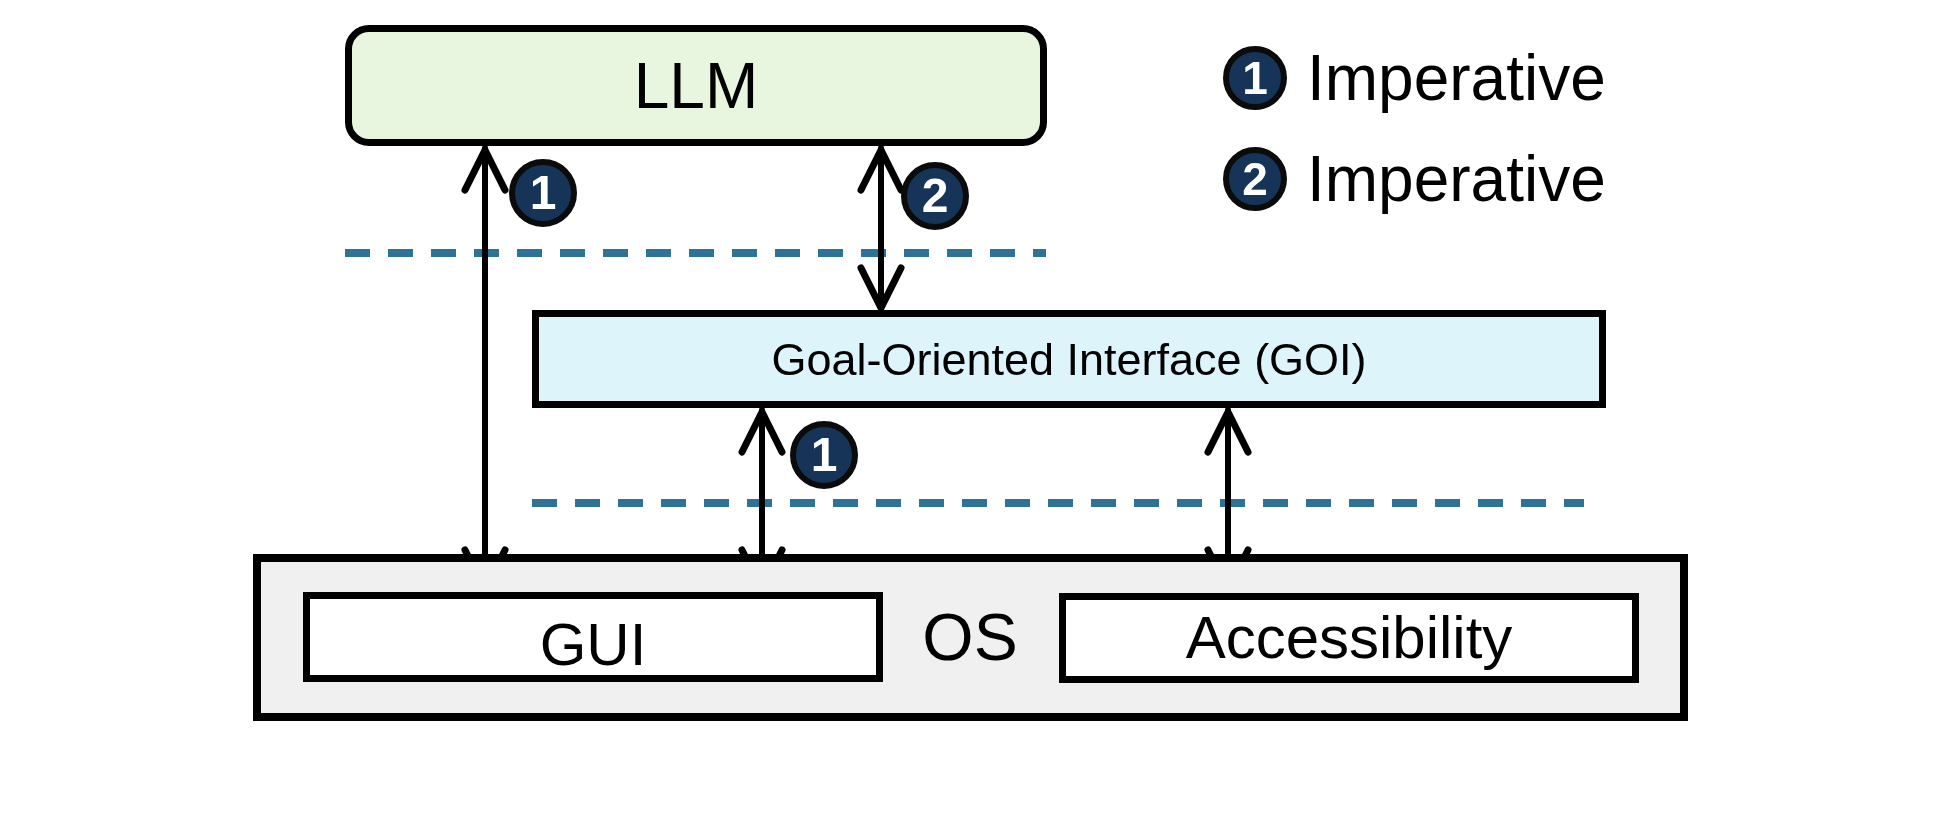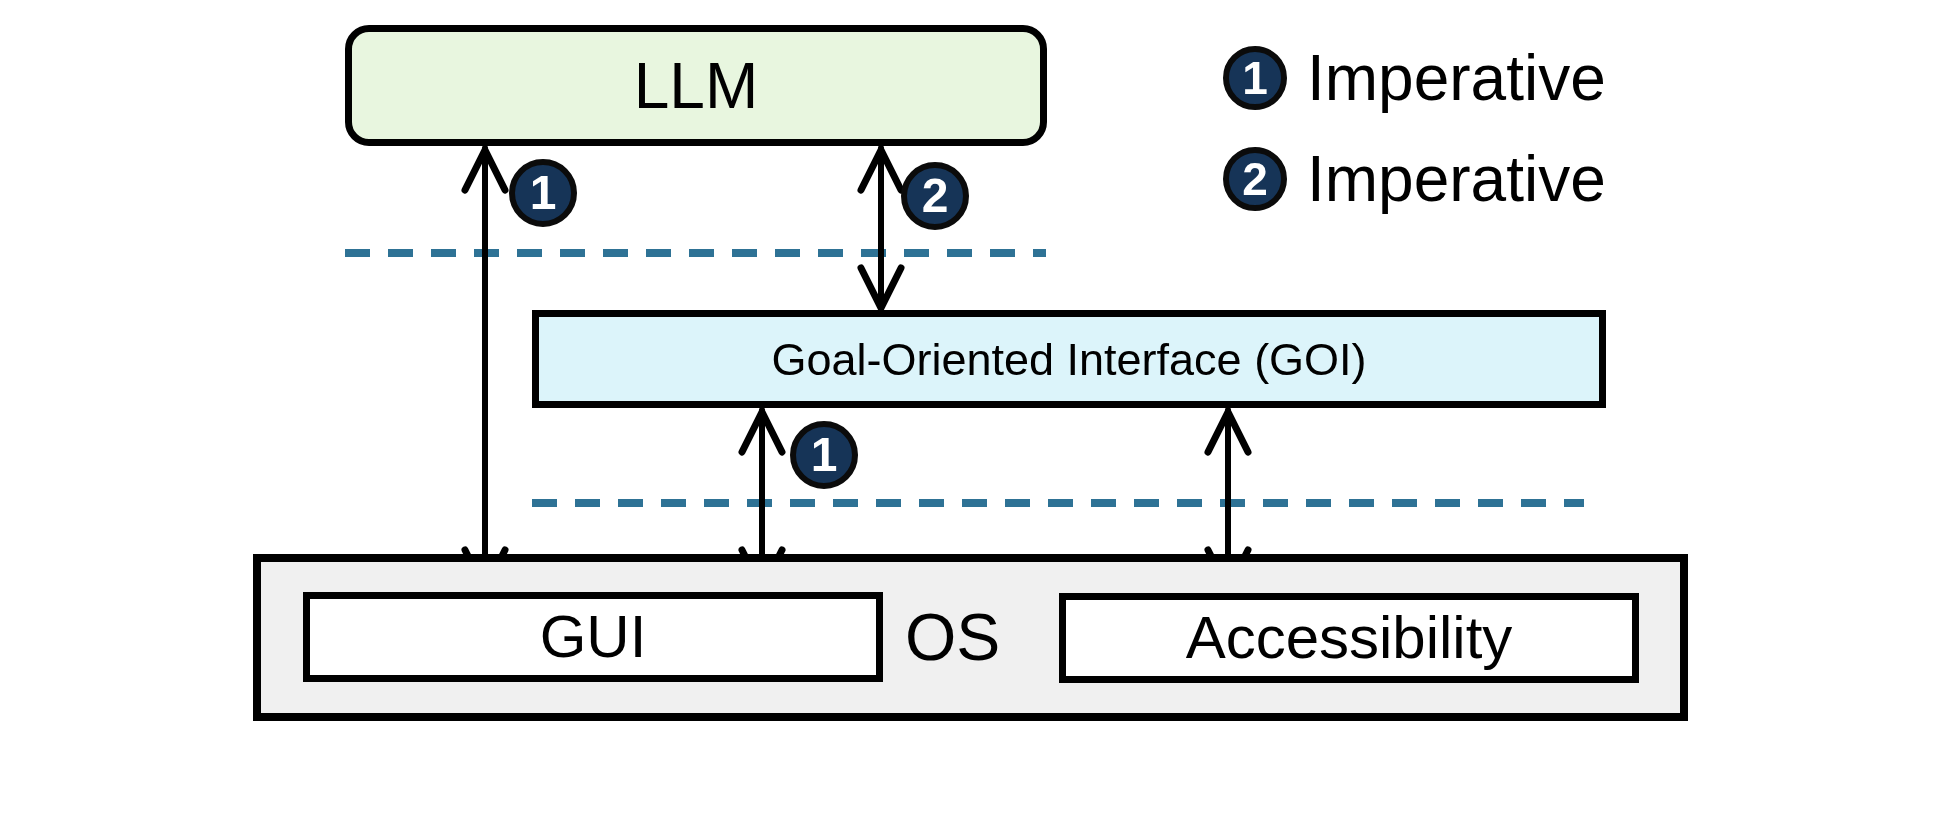--- a/index.html
+++ b/index.html
@@ -40,30 +40,31 @@
   }
   .box-os {
     left: 253px; top: 554px; width: 1435px; height: 167px;
     background: #f0f0f0;
     border-width: 8px;
   }
   .box-gui {
     left: 303px; top: 592px; width: 580px; height: 90px;
     background: #ffffff;
     font-size: 60px;
+    align-items: flex-end;
   }
   .box-acc {
     left: 1059px; top: 593px; width: 580px; height: 90px;
     background: #ffffff;
     font-size: 60px;
   }
   .os-label {
     position: absolute;
     left: 905px; top: 592px; width: 130px; height: 90px;
-    display: flex; align-items: center; 
+    display: flex; align-items: center; justify-content: center;
     font-size: 66px;
     line-height: 1;
   }
   .badge {
     position: absolute;
     box-sizing: border-box;
     width: 68px; height: 68px;
     border-radius: 50%;
     background: #163457;
     border: 6px solid #0b0b0b;

